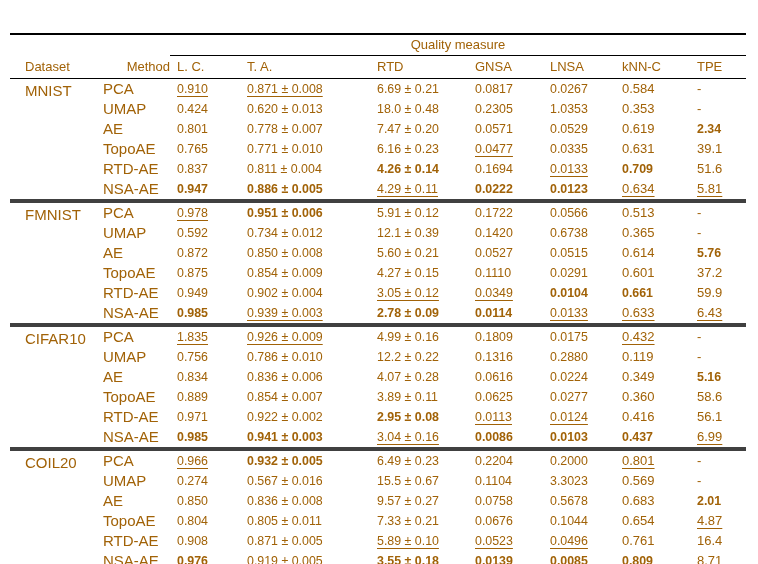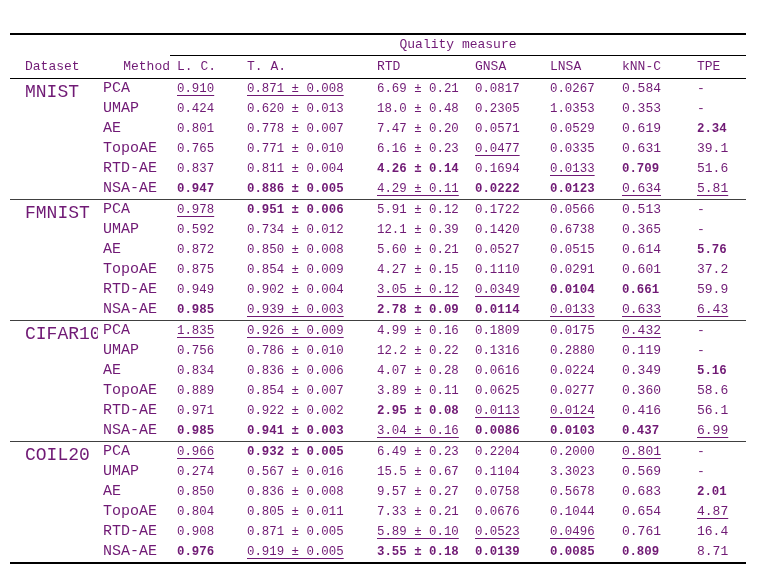--- a/index.html
+++ b/index.html
@@ -1,18 +1,18 @@
 <!DOCTYPE html>
 <html><head>
 <meta charset="utf-8">
 <style>
   html, body { margin:0; padding:0; background:#ffffff; }
   .page {
     position:relative; width:758px; height:564px; background:#ffffff;
-    font-family:Liberation Mono, monospace; color:#701a75;
+    font-family:Liberation Sans, sans-serif; color:#a16207;
     overflow:hidden;
   }
   table.results {
     position:absolute; left:10px; top:33px; width:736px;
     border-collapse:collapse; table-layout:fixed;
     border-top:2px solid #000; border-bottom:2px solid #000;
   }
   thead th { font-weight:normal; font-size:13px; padding:0; }
   tr.span-row { height:21px; }
   tr.span-row th.qtitle {
@@ -22,23 +22,23 @@
   tr.colhead-row th {
     text-align:left; vertical-align:middle; padding-left:7px;
     border-bottom:1.6px solid #000;
   }
   tr.colhead-row th.c0 { padding-left:15px; }
   tr.colhead-row th.c1 { padding-left:5px;text-align:right; }
   tbody td {
     height:20px; font-size:12.4px; vertical-align:middle;
     padding:0 0 0 7px; white-space:nowrap; overflow:hidden;
   }
-  tbody td.dataset { padding-left:15px; vertical-align:top; font-size:18px; padding-top:3px;margin-top:40px; }
+  tbody td.dataset { padding-left:15px; vertical-align:top; font-size:15px; padding-top:3px;margin-top:40px; }
   tbody td.method  { padding-left:5px; font-size:15px; }
-  tr.gs td { border-top:1px solid #404040; }
+  tr.gs td { border-top:4px solid #404040; }
   .b { font-weight:bold;text-align:right; }
   .u { text-decoration:underline; text-underline-offset:2.5px; text-decoration-thickness:1px; }
   td.small-col span { font-size:13px; }
   td.small-col span.b { font-size:12.4px; }
 </style>
 </head>
 <body>
 
 <div class="page">
   <table class="results">

